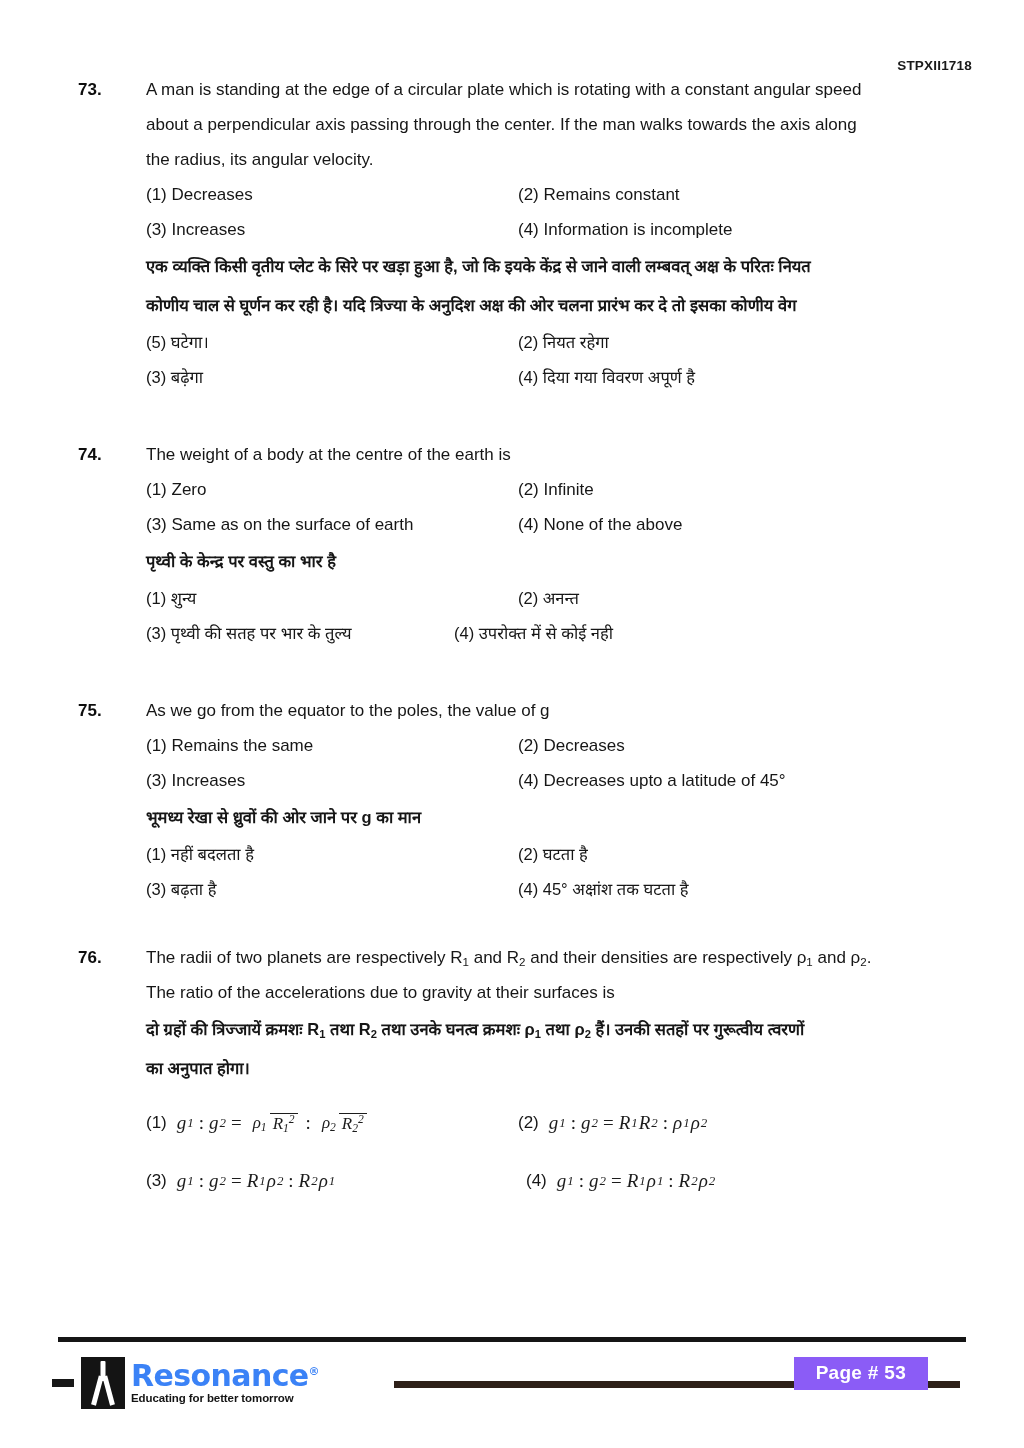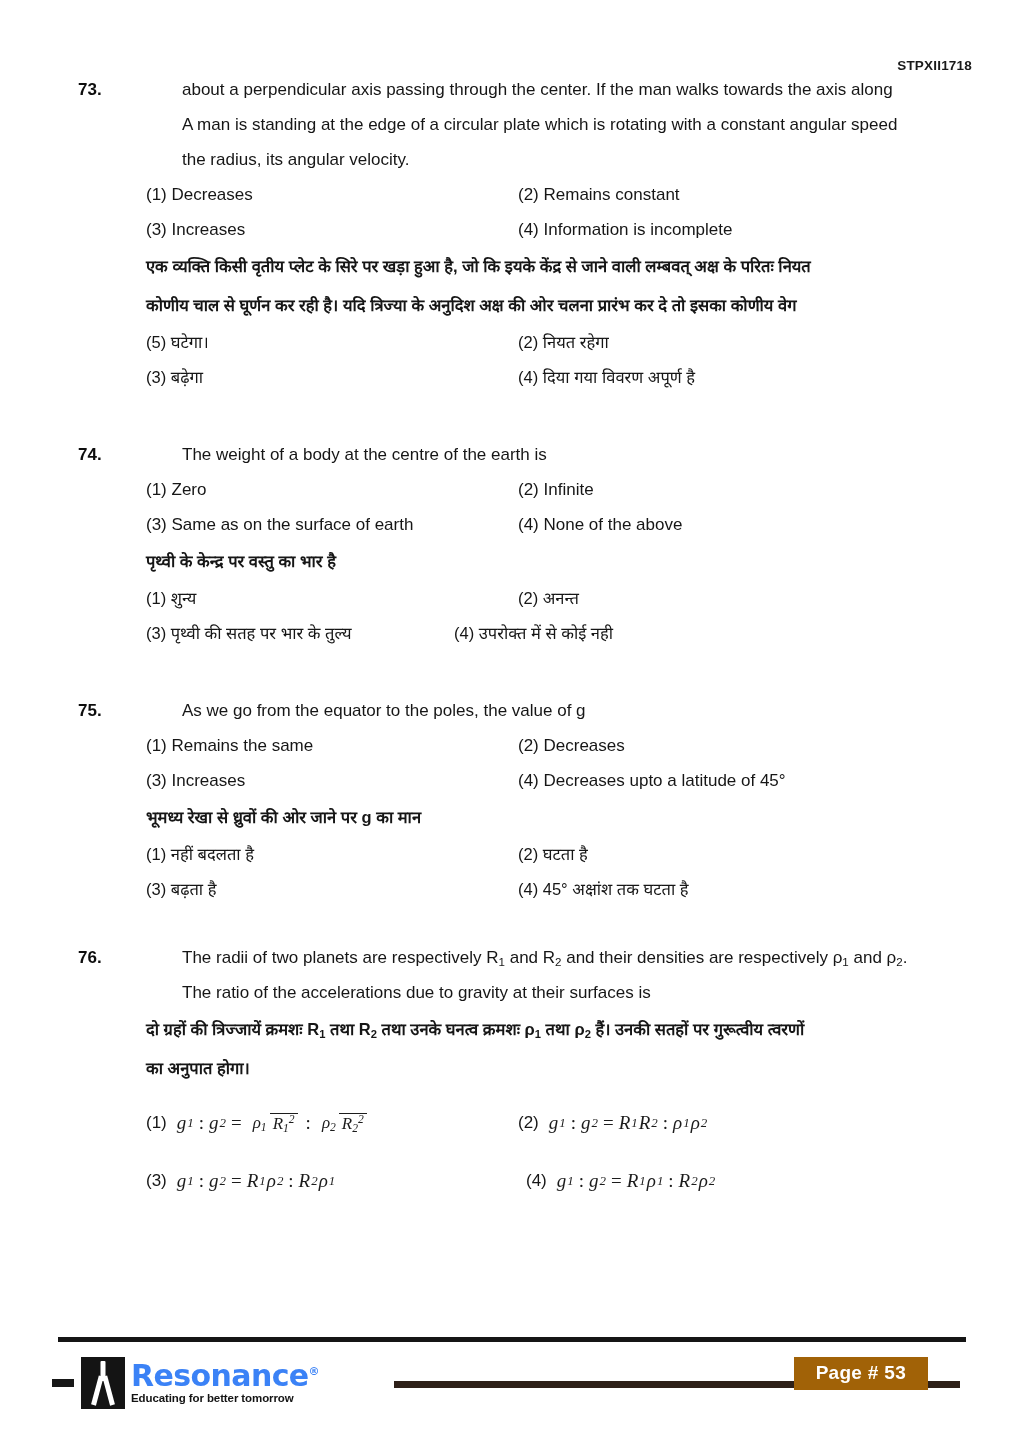--- a/index.html
+++ b/index.html
@@ -37,21 +37,20 @@
 
   
   .qblock {
     position: absolute;
     left: 78px;
     width: 880px;
   }
   .qhead {
     display: flex;
     align-items: flex-start;
-    gap: 36px;
   }
   .qnum {
     width: 68px;
     flex: 0 0 68px;
     font-size: 17px;
     font-weight: bold;
     line-height: 35px;
     color: #0d0d0d;
   }
   .qstem {
@@ -245,41 +244,41 @@
     left: 342px;
     right: 12px;
     top: 26px;
     height: 7px;
     background: #2e2018;
   }
   .page-badge {
     position: absolute;
     right: 44px;
     top: 2px;
-    background: #a16207;
+    background: #8b5cf6;
     color: #ffffff;
     font-size: 19px;
     font-weight: bold;
     padding: 5px 22px 6px 22px;
     letter-spacing: 0.3px;
   }
 </style>
 </head>
 <body>
 
 <div class="page">
 
   <div class="doc-code">STPXII1718</div>
 
   <div class="qblock" style="top:72px;">
     <div class="qhead">
       <div class="qnum">73.</div>
       <div class="qstem">
+        <span class="ln">A man is standing at the edge of a circular plate which is rotating with a constant angular speed</span>
         <span class="ln">about a perpendicular axis passing through the center. If the man walks towards the axis along</span>
-        <span class="ln">A man is standing at the edge of a circular plate which is rotating with a constant angular speed</span>
         <span class="ln">the radius, its angular velocity.</span>
       </div>
     </div>
     <div class="opts">
       <div class="optrow">
         <div class="opt opt-a">(1) Decreases</div>
         <div class="opt opt-b">(2) Remains constant</div>
       </div>
       <div class="optrow">
         <div class="opt opt-a">(3) Increases</div>

